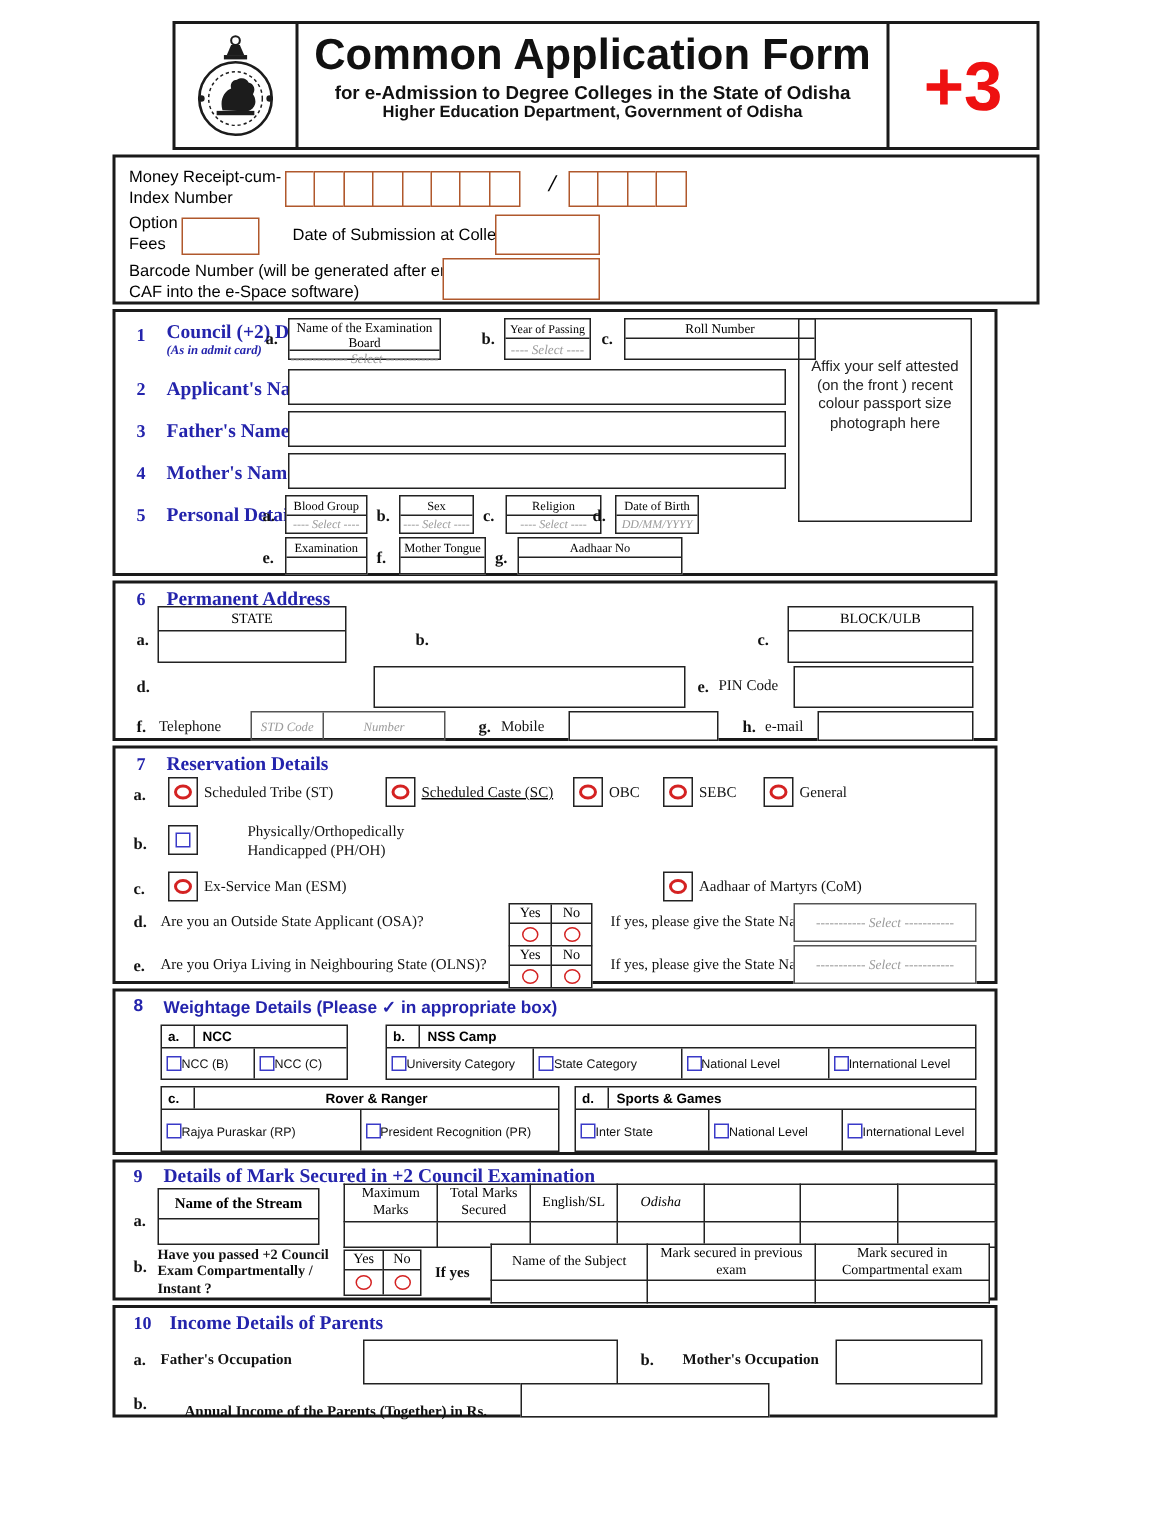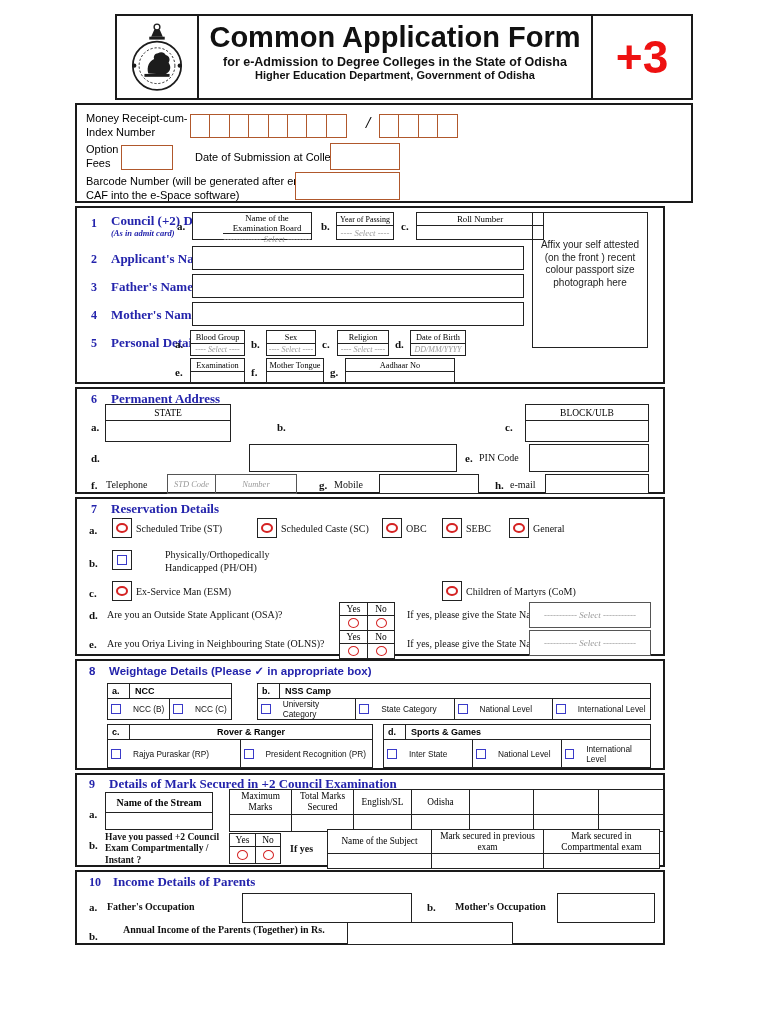--- a/index.html
+++ b/index.html
@@ -59,21 +59,21 @@
 
   .selbox { border:1.4px solid #555; display:flex; align-items:center; justify-content:center; font-size:9px; background:#fff; }
 
   
   .wt { border:1.5px solid #222; background:#fff; font-family:"Liberation Sans",sans-serif; }
   .wt .hr { display:flex; border-bottom:1.2px solid #222; height:15px; }
   .wt .hl { width:22px; border-right:1.2px solid #222; font-size:9px; font-weight:bold; display:flex; align-items:center; padding-left:4px; }
   .wt .hh { flex:1; font-size:9px; font-weight:bold; display:flex; align-items:center; padding-left:5px; }
   .wt .hh.ctr { justify-content:center; padding-left:0; }
   .wt .br { display:flex; }
-  .wt .bc { flex:1; border-right:1.2px solid #222; display:flex; align-items:center; gap:12px; padding:2px 3px; }
+  .wt .bc { flex:1; border-right:1.2px solid #222; display:flex; align-items:center; gap:0; padding:2px 3px; }
   .wt .bc:last-child { border-right:none; }
   .wt .clab { font-size:8.3px; color:#111; }
 
   
   table.mt { border-collapse:collapse; table-layout:fixed; background:#fff; }
   table.mt th, table.mt td { border:1.3px solid #222; }
   table.mt th { font-size:9.3px; font-weight:normal; padding:1px; line-height:1.15; }
   .mt-a th { height:25px; } .mt-a td { height:17px; }
   .mt-b th { height:23px; } .mt-b td { height:15px; }
 
@@ -150,21 +150,21 @@
       <div>Official</div>
     </div>
   </div>
 
   <div class="blk" style="height:178px;width:590px;">
     <span class="abs num" style="left:14px;top:8px;">1</span>
     <span class="abs stitle" style="left:34px;top:5px;">Council (+2) Details</span>
     <span class="abs ssub" style="left:34px;top:20px;">(As in admit card)</span>
 
     <span class="abs let" style="left:100px;top:12px;">a.</span>
-    <div class="abs mini" style="left:115px;top:4px;width:120px;height:28px;padding-left:30px;">
+    <div class="abs mini" style="left:115px;top:4px;width:102px;height:28px;">
       <div class="mh">Name of the Examination Board</div>
       <div class="mb ph">------------- Select -------------</div>
     </div>
     <span class="abs let" style="left:244px;top:12px;">b.</span>
     <div class="abs mini" style="left:259px;top:4px;width:58px;height:28px;">
       <div class="mh" style="font-size:8px;">Year of Passing</div>
       <div class="mb ph">---- Select ----</div>
     </div>
     <span class="abs let" style="left:324px;top:12px;">c.</span>
     <div class="abs mini" style="left:339px;top:4px;width:128px;height:28px;">
@@ -195,21 +195,21 @@
     <div class="abs mini" style="left:113px;top:122px;width:55px;height:26px;">
       <div class="mh" style="font-size:8.3px;">Blood Group</div>
       <div class="mb ph" style="font-size:8px;">---- Select ----</div>
     </div>
     <span class="abs let" style="left:174px;top:130px;">b.</span>
     <div class="abs mini" style="left:189px;top:122px;width:50px;height:26px;">
       <div class="mh" style="font-size:8.3px;">Sex</div>
       <div class="mb ph" style="font-size:8px;">---- Select ----</div>
     </div>
     <span class="abs let" style="left:245px;top:130px;">c.</span>
-    <div class="abs mini" style="left:260px;top:122px;width:52px;height:26px;">
+    <div class="abs mini" style="left:260px;top:122px;width:64px;height:26px;">
       <div class="mh" style="font-size:8.3px;">Religion</div>
       <div class="mb ph" style="font-size:8px;">---- Select ----</div>
     </div>
     <span class="abs let" style="left:318px;top:130px;">d.</span>
     <div class="abs mini" style="left:333px;top:122px;width:56px;height:26px;">
       <div class="mh" style="font-size:8.3px;">Date of Birth</div>
       <div class="mb ph" style="font-size:8px;">DD/MM/YYYY</div>
     </div>
 
     <span class="abs let" style="left:98px;top:158px;">e.</span>
@@ -269,21 +269,21 @@
     <span class="abs num" style="left:14px;top:3px;">7</span>
     <span class="abs stitle" style="left:34px;top:2px;">Reservation Details</span>
 
     <span class="abs let" style="left:12px;top:25px;">a.</span>
     <div class="abs ritem" style="left:35px;top:19px;">
       <span class="rbox">
             <span class="ring"></span>
           </span>
       <span class="lbl">Scheduled Tribe (ST)</span>
     </div>
-    <div class="abs ritem" style="left:180px;top:19px;">
+    <div class="abs ritem" style="left:180px;top:19px;text-decoration:underline;">
       <span class="rbox">
             <span class="ring"></span>
           </span>
       <span class="lbl">Scheduled Caste (SC)</span>
     </div>
     <div class="abs ritem" style="left:305px;top:19px;">
       <span class="rbox">
             <span class="ring"></span>
           </span>
       <span class="lbl">OBC</span>
@@ -314,21 +314,21 @@
     <div class="abs ritem" style="left:35px;top:82px;">
       <span class="rbox">
             <span class="ring"></span>
           </span>
       <span class="lbl">Ex-Service Man (ESM)</span>
     </div>
     <div class="abs ritem" style="left:365px;top:82px;">
       <span class="rbox">
             <span class="ring"></span>
           </span>
-      <span class="lbl">Children of Martyrs (CoM)</span>
+      <span class="lbl">Aadhaar of Martyrs (CoM)</span>
     </div>
 
     <span class="abs let" style="left:12px;top:110px;">d.</span>
     <span class="abs lbl" style="left:30px;top:110px;">Are you an Outside State Applicant (OSA)?</span>
     <div class="abs yn" style="left:262px;top:103px;">
       <div class="ynh">Yes</div>
       <div class="ynh">No</div>
       <div class="ync">
             <span class="ring2"></span>
           </div>
@@ -449,21 +449,21 @@
       <div class="mh" style="flex:0 0 20px;font-weight:bold;font-size:10px;">Name of the Stream</div>
       <div class="mb"></div>
     </div>
 
     <table class="mt mt-a abs" style="left:152px;top:14px;width:434px;">
       <tbody>
             <tr>
         <th style="width:62px;">Maximum Marks</th>
         <th style="width:62px;">Total Marks Secured</th>
         <th style="width:58px;">English/SL</th>
-        <th style="width:58px;">Odisha</th>
+        <th style="width:58px;font-style:italic;">Odisha</th>
         <th style="width:64px;"></th>
         <th style="width:65px;"></th>
         <th style="width:65px;"></th>
       </tr>
       <tr>
         <td></td>
               <td></td>
               <td></td>
               <td></td>
               <td></td>
@@ -508,18 +508,18 @@
     <span class="abs stitle" style="left:36px;top:2px;">Income Details of Parents</span>
 
     <span class="abs let" style="left:12px;top:29px;">a.</span>
     <span class="abs blbl" style="left:30px;top:29px;">Father's Occupation</span>
     <div class="abs ibox" style="left:165px;top:21px;width:170px;height:30px;"></div>
     <span class="abs let" style="left:350px;top:29px;">b.</span>
     <span class="abs blbl" style="left:378px;top:29px;">Mother's Occupation</span>
     <div class="abs ibox" style="left:480px;top:21px;width:98px;height:30px;"></div>
 
     <span class="abs let" style="left:12px;top:58px;">b.</span>
-    <span class="abs blbl" style="left:46px;top:52px;">Annual Income of the Parents (Together) in Rs.</span>
+    <span class="abs blbl" style="left:46px;top:64px;">Annual Income of the Parents (Together) in Rs.</span>
     <div class="abs ibox" style="left:270px;top:50px;width:166px;height:23px;"></div>
   </div>
 
 </div>
 </div>
 
 </body></html>

